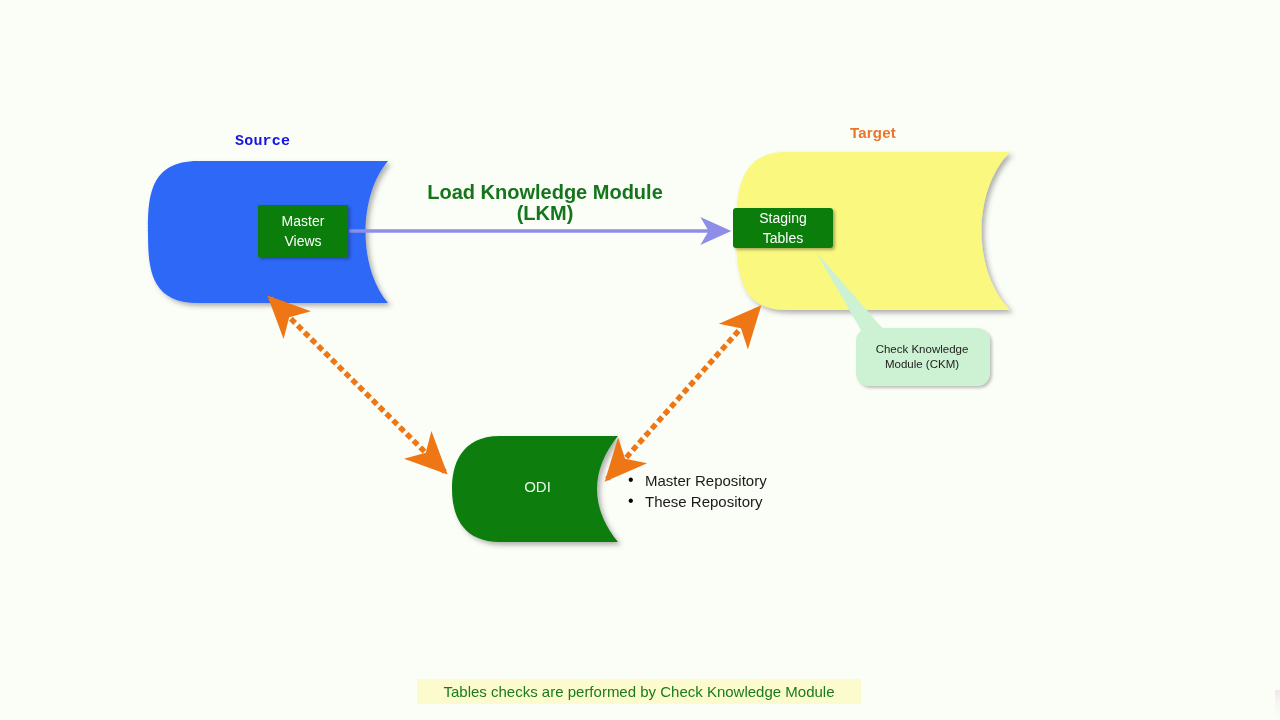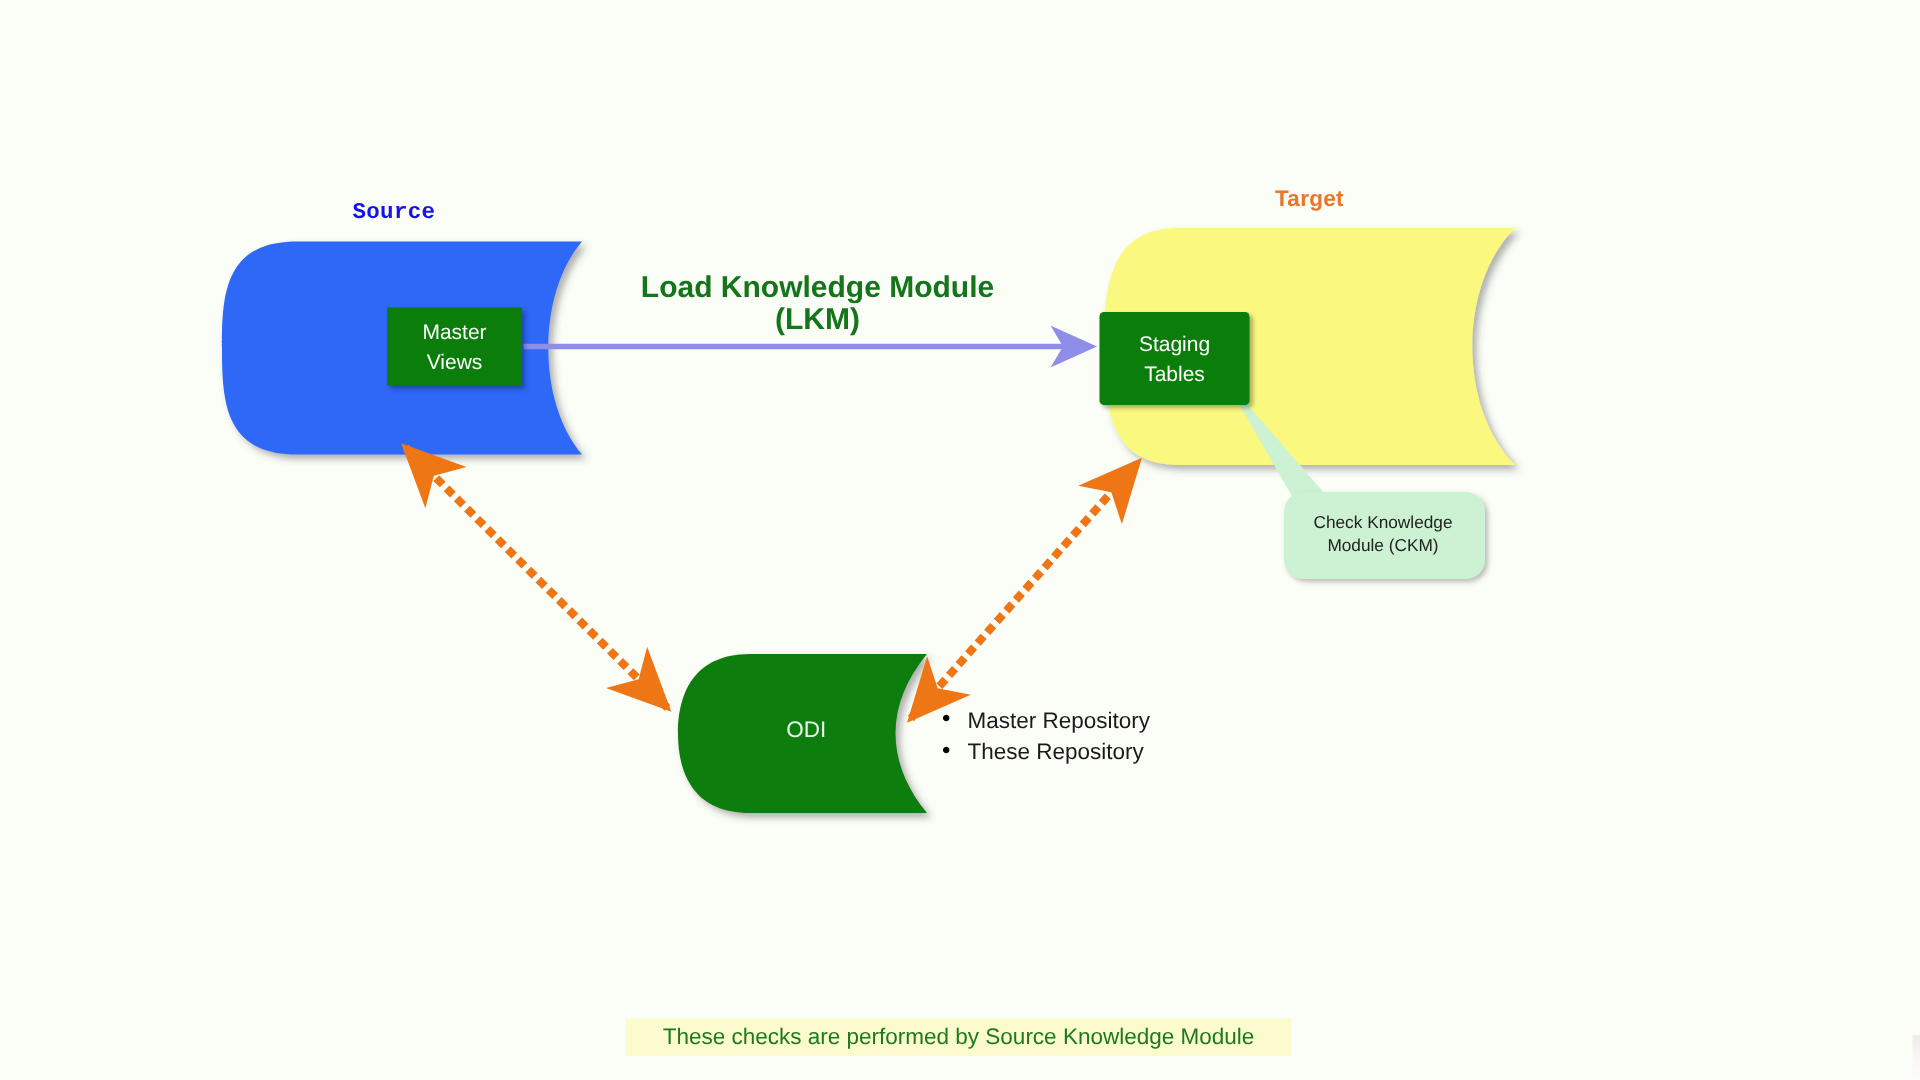--- a/index.html
+++ b/index.html
@@ -42,21 +42,21 @@
     font-size:14px;
     line-height:20px;
     text-align:center;
     display:flex;
     align-items:center;
     justify-content:center;
     white-space:pre-line;
     box-shadow:2px 2px 3px rgba(0,0,0,.30);
   }
   #tag-dynamic-views{left:258px;top:205px;width:90px;height:52px;}
-  #tag-staging-tables{left:733px;top:208px;width:100px;height:62px;border-radius:3px;}
+  #tag-staging-tables{left:733px;top:208px;width:100px;height:40px;border-radius:3px;}
 
   #odi-text{
     position:absolute;
     left:455px;top:478px;width:165px;
     text-align:center;
     color:#e9fbe9;
     font-size:15px;
     white-space:nowrap;
   }
 
@@ -201,18 +201,18 @@
 
   <div id="ckm-callout-text">Check Knowledge
 Module (CKM)</div>
 
   <ul id="repo-list">
     <li>Master Repository</li>
     <li>These Repository</li>
   </ul>
 
   <div id="caption-bar">
-    <span id="caption-text">These checks are performed by Source Knowledge Module</span>
+    <span id="caption-text">Tables checks are performed by Check Knowledge Module</span>
   </div>
 
   <div id="corner-artifact"></div>
 
 </div>
 
 </body></html>

